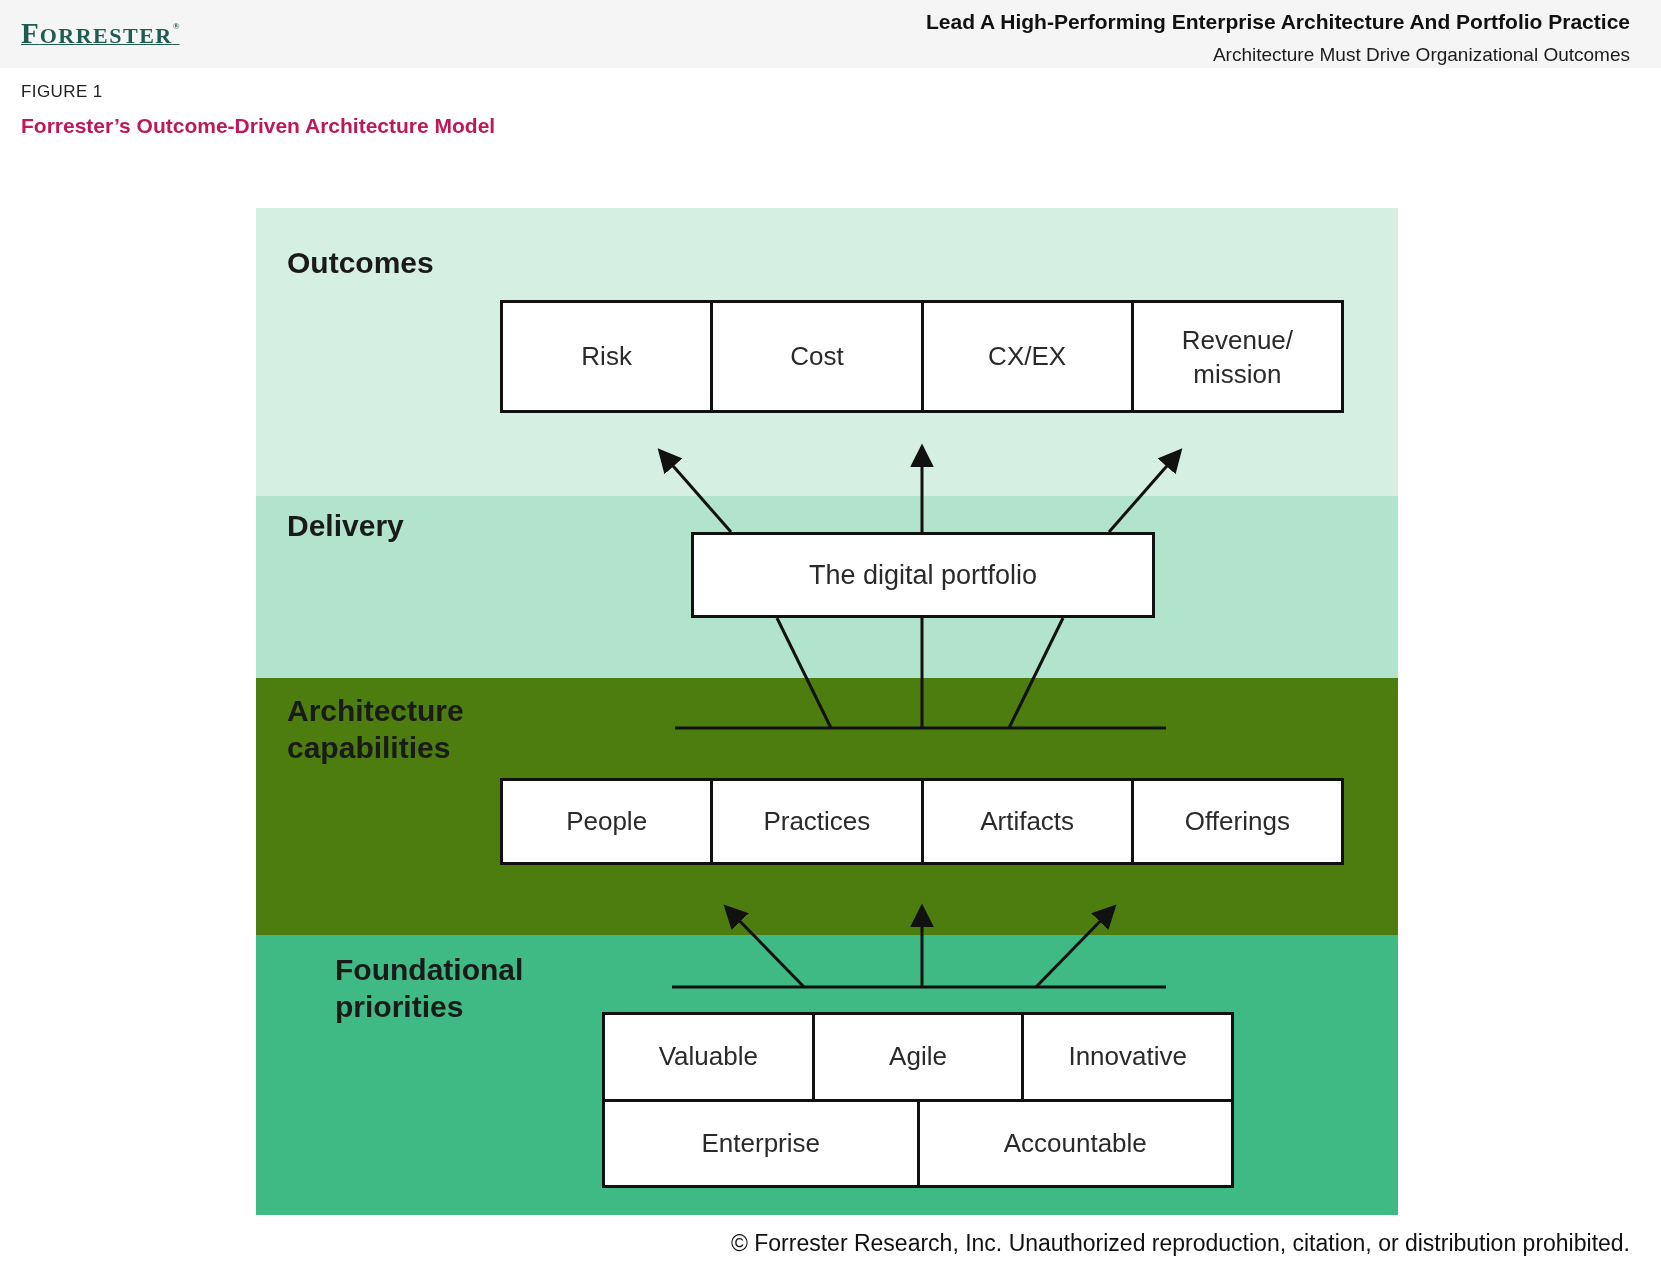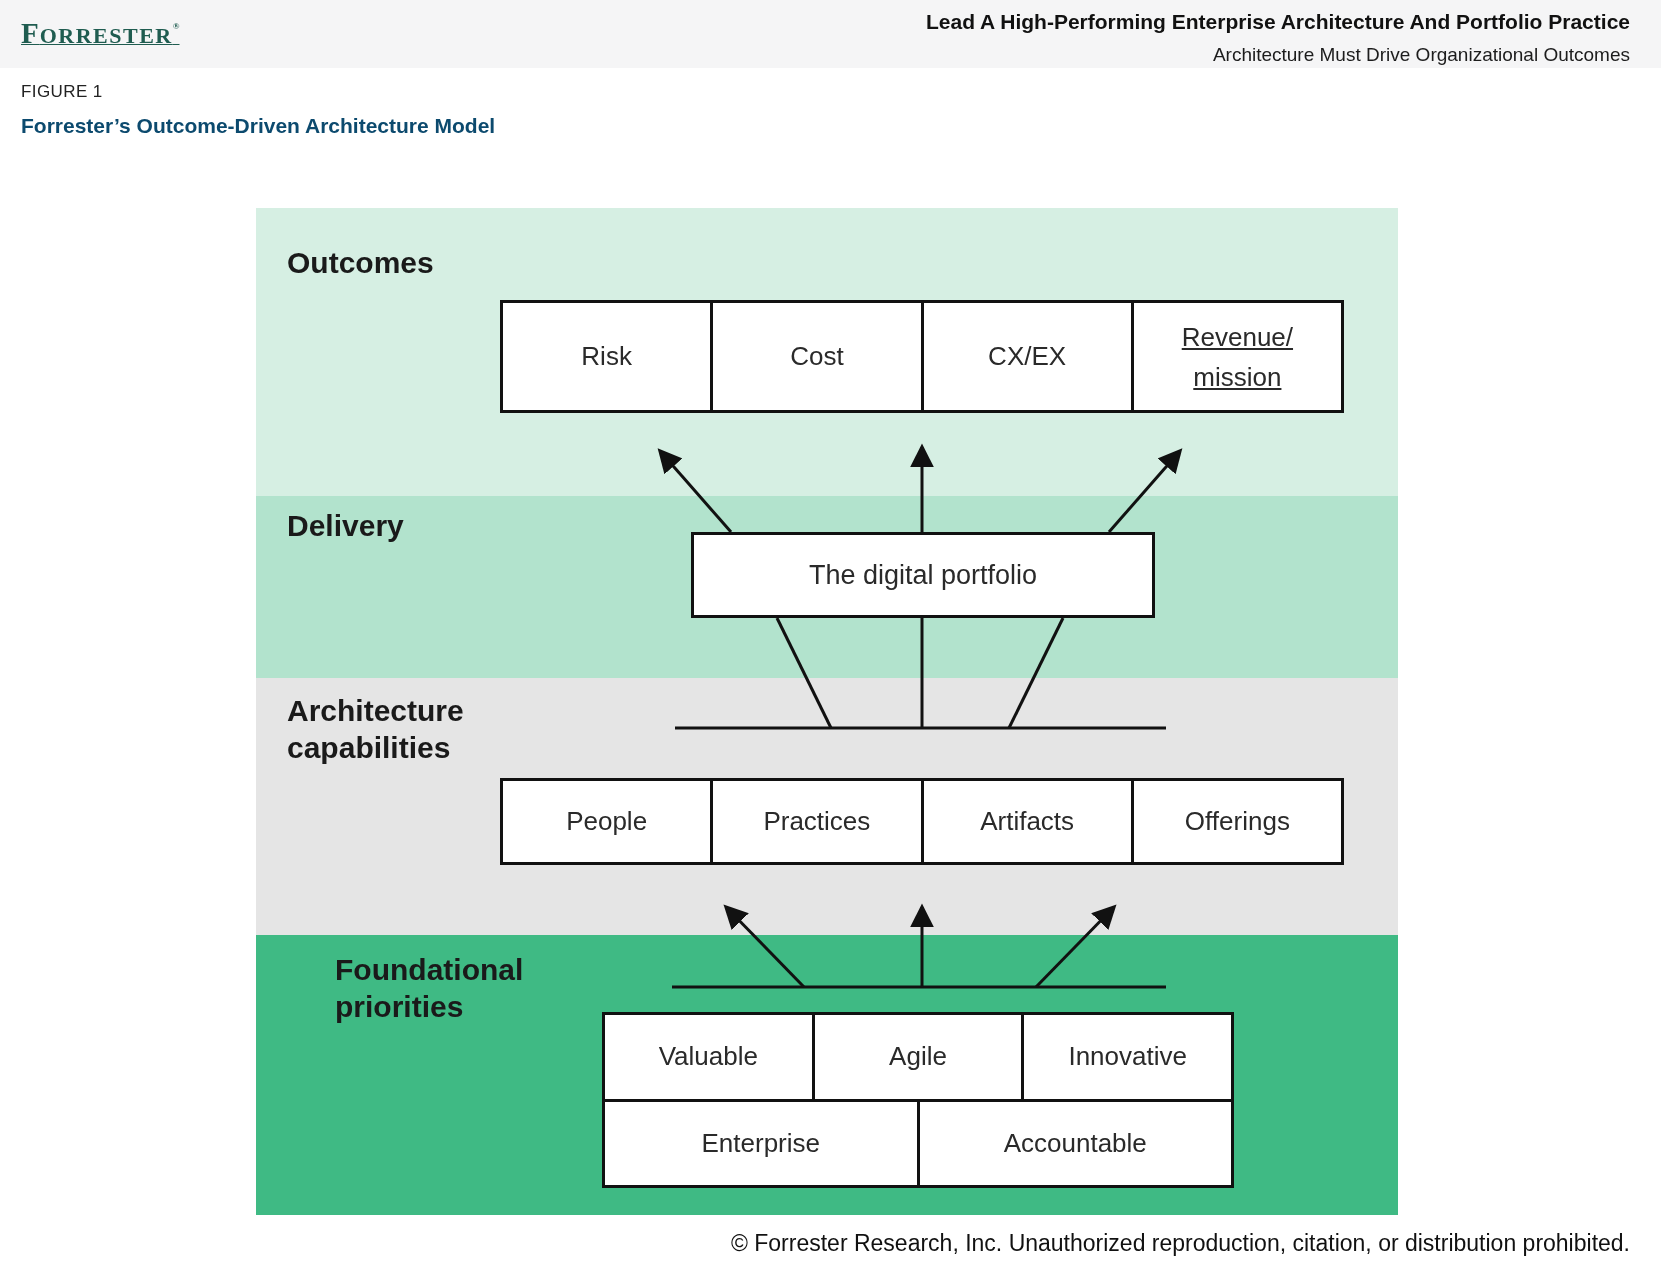--- a/index.html
+++ b/index.html
@@ -13,21 +13,21 @@
   .logo{position:absolute;left:21px;top:19px;font-family:"Liberation Serif", serif;
         font-weight:600;letter-spacing:1px;white-space:nowrap;text-decoration:underline;}
   .logo .logo-f{font-size:29px;line-height:29px;}
   .logo .logo-rest{font-size:22px;letter-spacing:1.5px;}
   .logo .logo-tm{font-size:9px;vertical-align:14px;letter-spacing:0;}
   .header-title{position:absolute;right:31px;top:10px;font-size:21px;font-weight:bold;color:#111;
         white-space:nowrap;}
   .header-subtitle{position:absolute;right:31px;top:44px;font-size:19px;color:#1c1c1c;white-space:nowrap;}
   
   .figure-label{position:absolute;left:21px;top:82px;font-size:17px;color:#222;letter-spacing:.4px;}
-  .figure-title{position:absolute;left:21px;top:114px;font-size:21px;font-weight:bold;color:#0c4a6e;}
+  .figure-title{position:absolute;left:21px;top:114px;font-size:21px;font-weight:bold;color:#be185d;}
   
   .diagram{position:absolute;left:256px;top:208px;width:1142px;height:1174px;}
   .band{position:relative;width:100%;}
   .band-1{height:288px;}
   .band-2{height:182px;}
   .band-3{height:257px;}
   .band-4{height:280px;}
   .band-label{position:absolute;left:31px;font-size:30px;font-weight:bold;color:#1a1a1a;
         line-height:37px;white-space:pre-line;}
   .band-1 .band-label{top:36px;}
@@ -38,21 +38,21 @@
   .connectors{position:absolute;left:256px;top:208px;width:1142px;height:1007px;z-index:2;}
   .connectors line{stroke:#111;stroke-width:3;}
   
   .row{position:absolute;display:flex;background:#fff;border:3px solid #111;z-index:3;
         box-sizing:border-box;}
   .row .cell{flex:1 1 0;display:flex;align-items:center;justify-content:center;
         font-size:26px;color:#2a2a2a;text-align:center;}
   .row .cell + .cell{border-left:3px solid #111;}
   .row-outcomes{left:500px;top:300px;width:844px;height:113px;}
   .row-caps{left:500px;top:778px;width:844px;height:87px;}
-  .cell-multiline{white-space:pre-line;line-height:40px;text-decoration:underline;}
+  .cell-multiline{white-space:pre-line;line-height:34px;}
   .box-portfolio{position:absolute;left:691px;top:532px;width:464px;height:86px;background:#fff;
         border:3px solid #111;box-sizing:border-box;z-index:3;display:flex;align-items:center;
         justify-content:center;font-size:27px;color:#2a2a2a;}
   .grid-foundational{position:absolute;left:602px;top:1012px;width:632px;height:176px;
         border:3px solid #111;box-sizing:border-box;background:#fff;z-index:3;
         display:flex;flex-direction:column;}
   .grid-foundational .grow{flex:1 1 0;display:flex;}
   .grid-foundational .grow + .grow{border-top:3px solid #111;}
   .grid-foundational .cell{flex:1 1 0;display:flex;align-items:center;justify-content:center;
         font-size:26px;color:#2a2a2a;}
@@ -75,21 +75,21 @@
 <div class="figure-label">FIGURE 1</div>
 <div class="figure-title">Forrester’s Outcome-Driven Architecture Model</div>
 
 <div class="diagram">
   <div class="band band-1" style="background-color: rgb(214, 239, 227);">
     <div class="band-label">Outcomes</div>
   </div>
   <div class="band band-2" style="background-color: rgb(178, 227, 205);">
     <div class="band-label">Delivery</div>
   </div>
-  <div class="band band-3" style="background-color: #e5e5e5;">
+  <div class="band band-3" style="background-color: #4d7c0f;">
     <div class="band-label">Architecture
 capabilities</div>
   </div>
   <div class="band band-4" style="background-color: rgb(63, 186, 132);">
     <div class="band-label">Foundational
 priorities</div>
   </div>
 </div>
 
 <svg class="connectors" viewBox="0 0 1142 1007" xmlns="http://www.w3.org/2000/svg">

